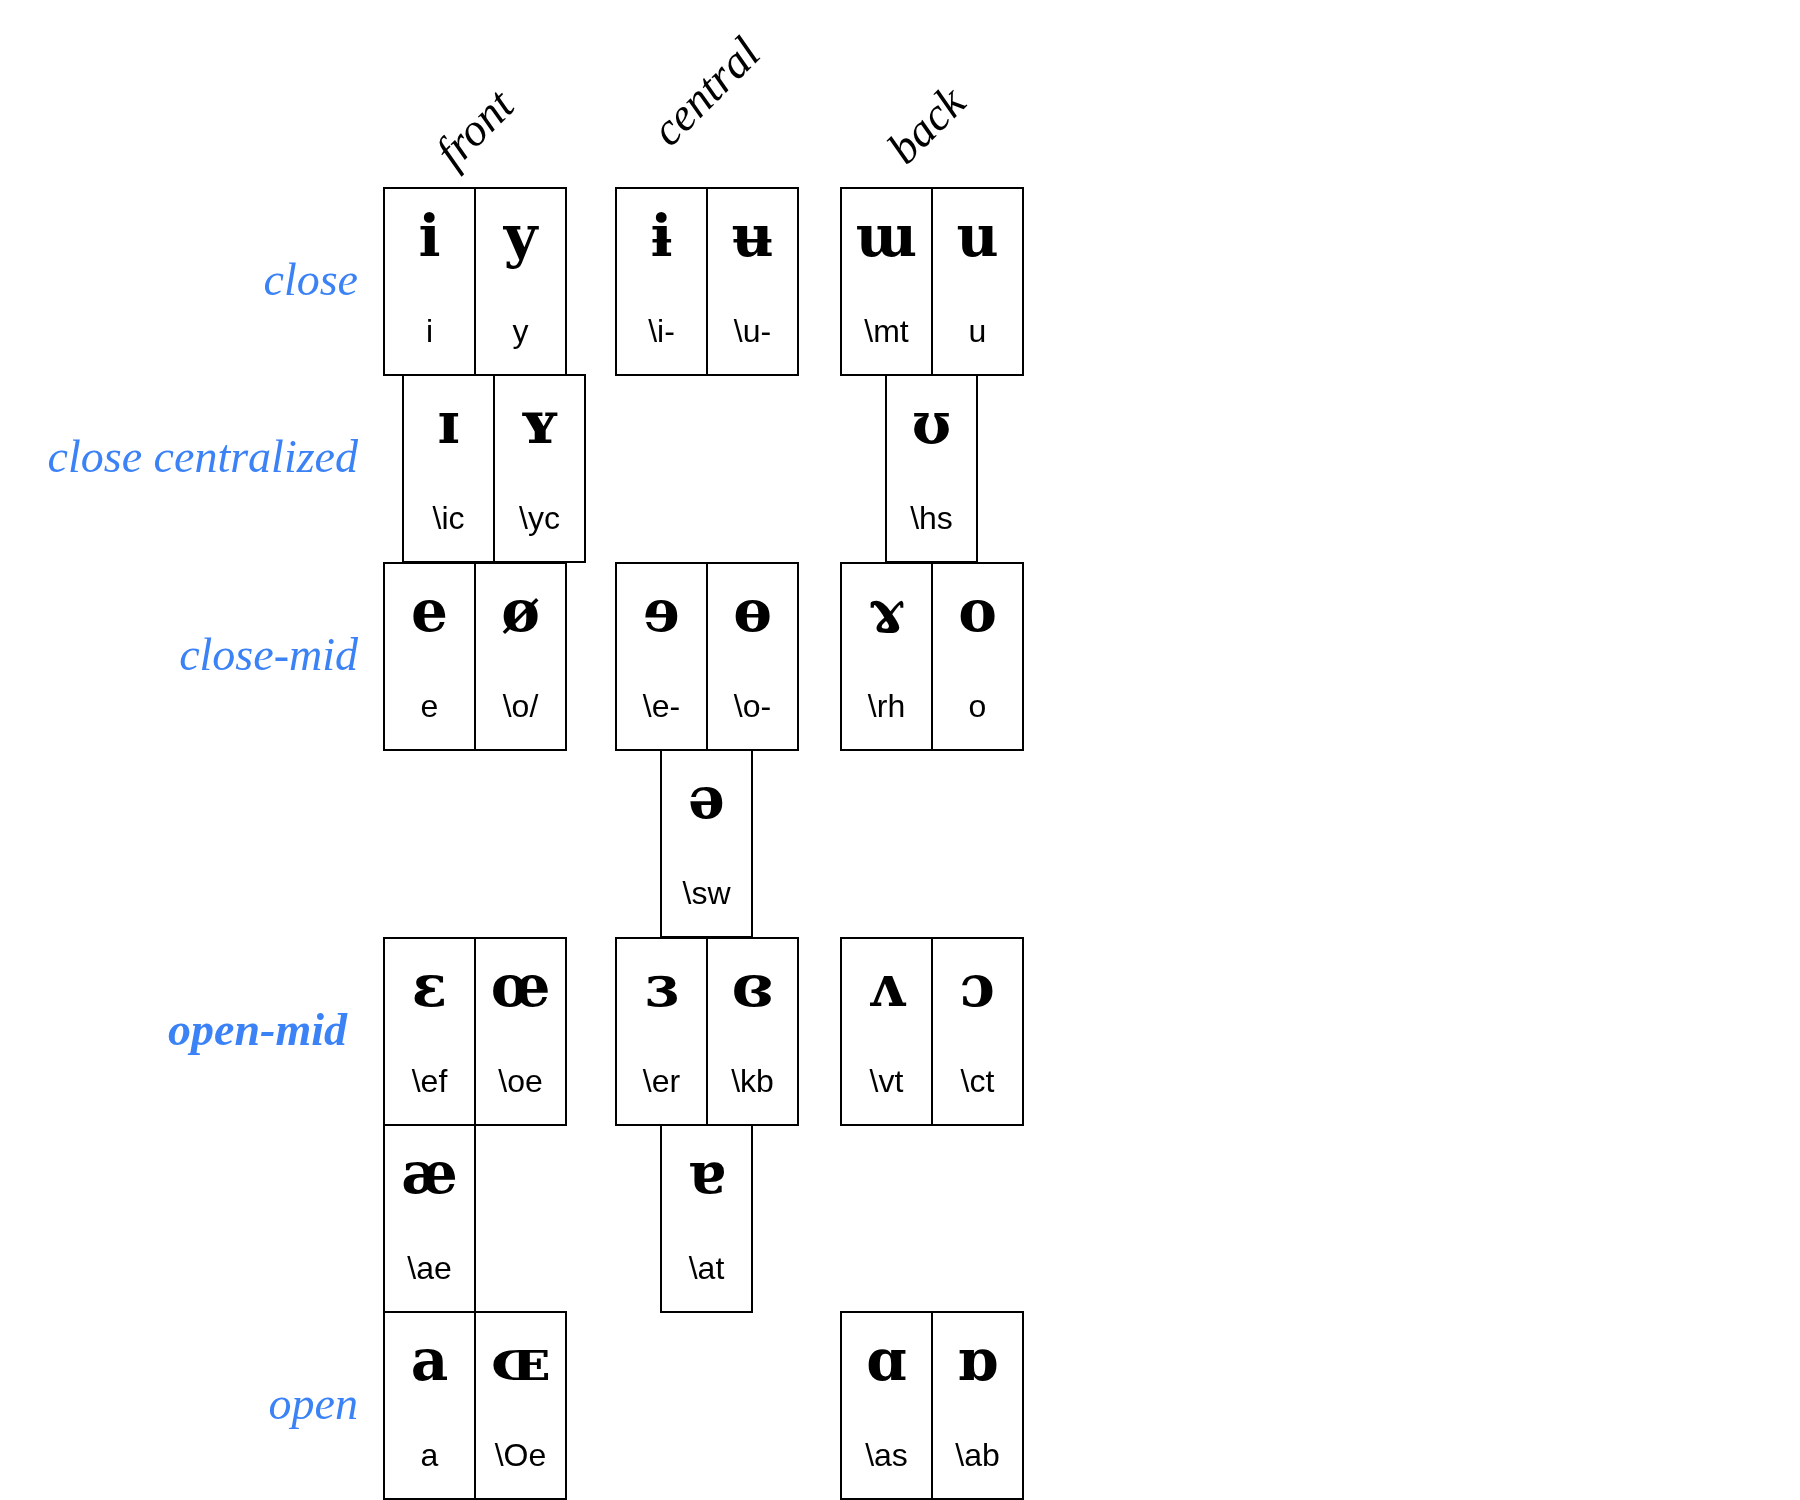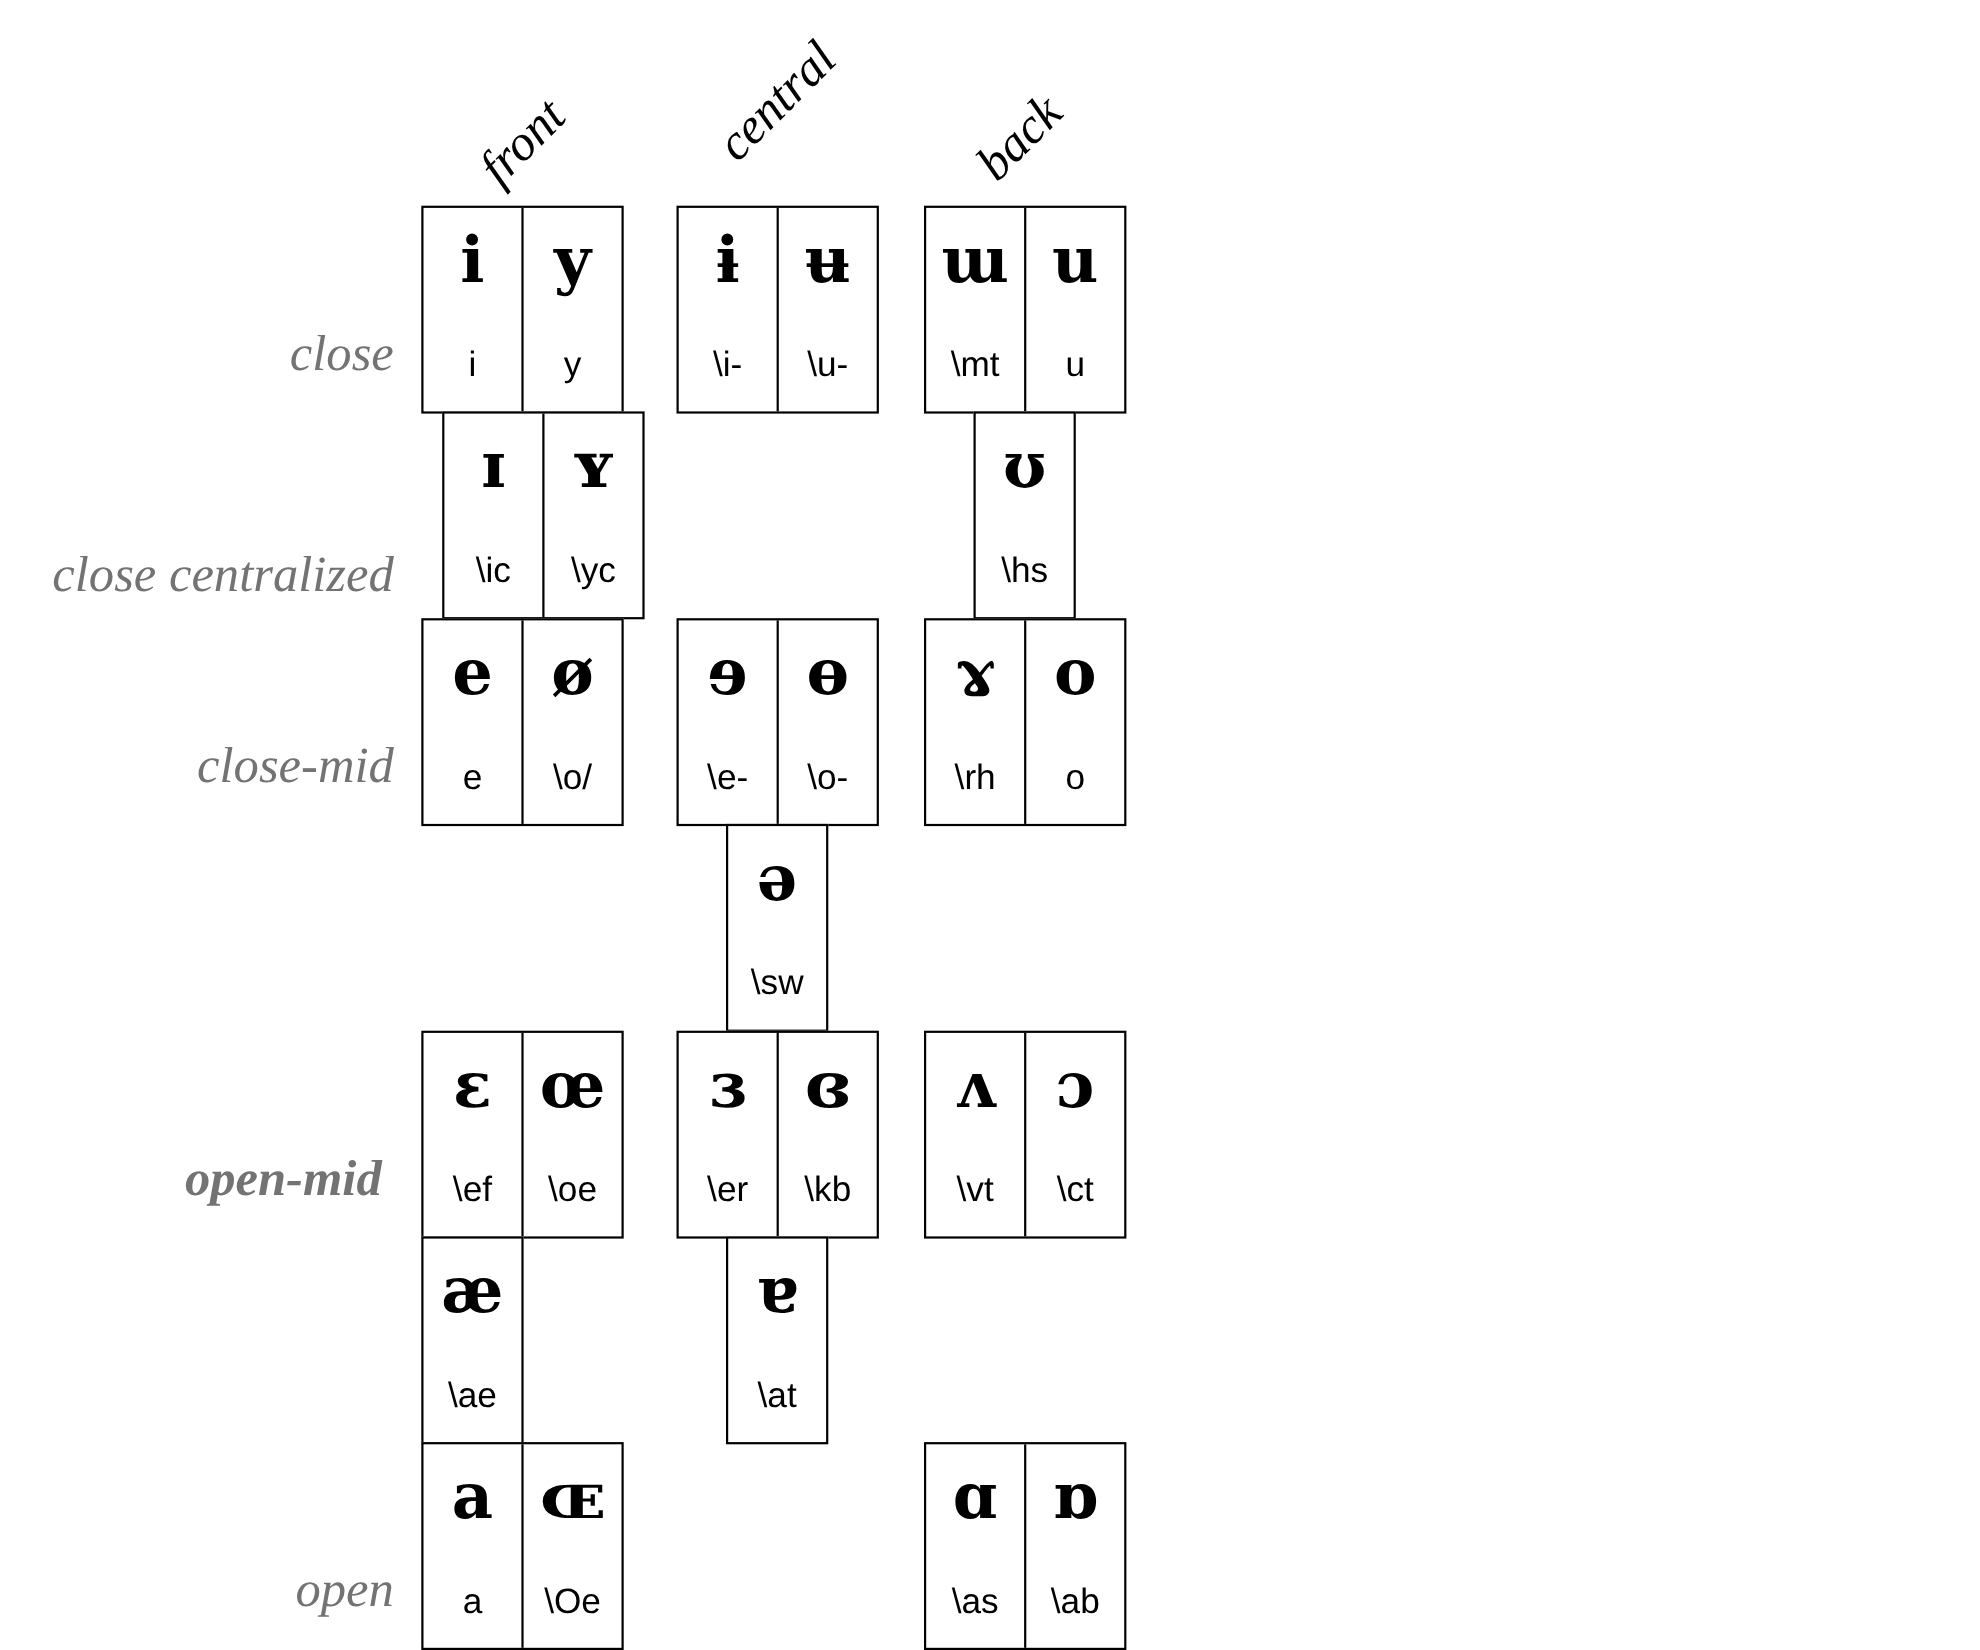--- a/index.html
+++ b/index.html
@@ -26,23 +26,22 @@
     transform: rotate(-45deg);
   }
   .row-label {
     position: absolute;
     width: 345px;
     text-align: right;
     font-family: "Liberation Serif", serif;
     font-style: italic;
     font-size: 46px;
     line-height: 50px;
-    color: #737373;
+    color: #3b82f6;
     white-space: nowrap;
-    margin-top: 41px;
   }
   .vbox {
     position: absolute;
     display: flex;
     box-sizing: border-box;
     background: #ffffff;
     border: 2px solid #000000;
     height: 189px;
   }
   .vcell {
@@ -81,21 +80,21 @@
 <body>
 
 <div class="canvas">
   <div id="col-headers">
       <span class="col-header" style="left: 460px; top: 130px;">front</span>
       <span class="col-header" style="left: 676px; top: 108px;">central</span>
       <span class="col-header" style="left: 912px; top: 126px;">back</span>
     </div>
   <div id="row-labels">
       <div class="row-label" style="left: 13px; top: 255px;">close</div>
-      <div class="row-label" style="left: 13px; top: 456px; font-style: italic;">close centralized</div>
+      <div class="row-label" style="left: 13px; top: 432px; font-style: italic;">close centralized</div>
       <div class="row-label" style="left: 13px; top: 630px; font-style: italic;">close-mid</div>
       <div class="row-label" style="left: 2px; top: 1005px; font-weight: bold;">open-mid</div>
       <div class="row-label" style="left: 13px; top: 1379px; font-style: italic;">open</div>
     </div>
   <div id="boxes">
       <div class="vbox" style="left: 383px; top: 187px; width: 184px;">
         <div class="vcell">
           <span class="sym">i</span>
           <span class="code">i</span>
         </div>

